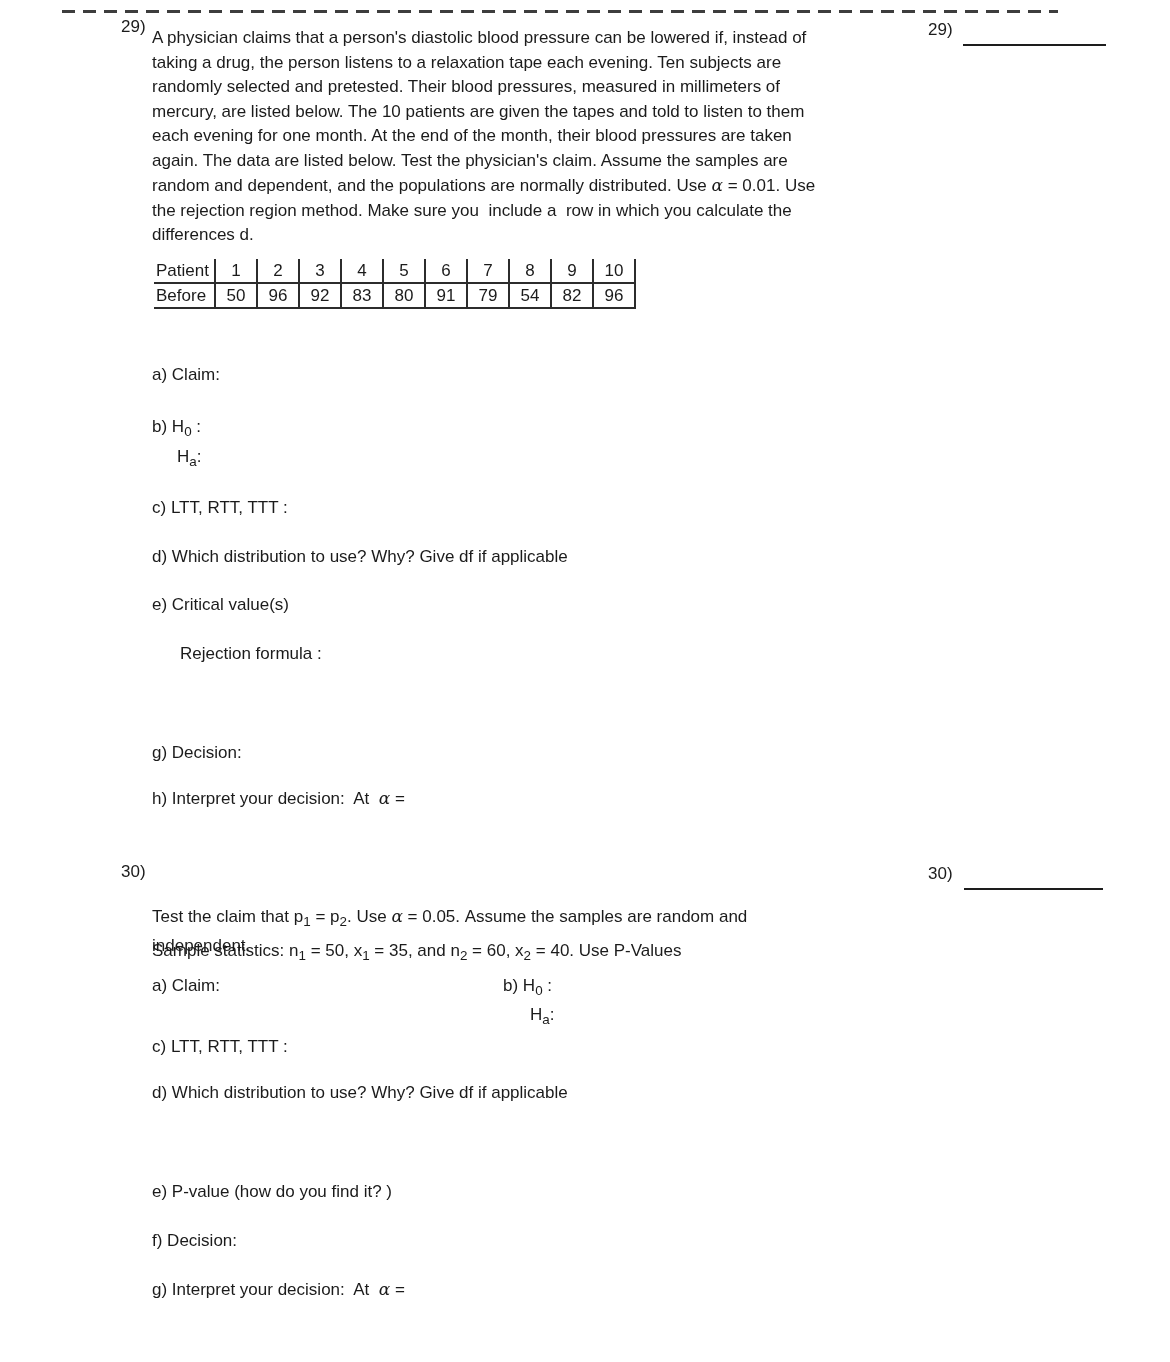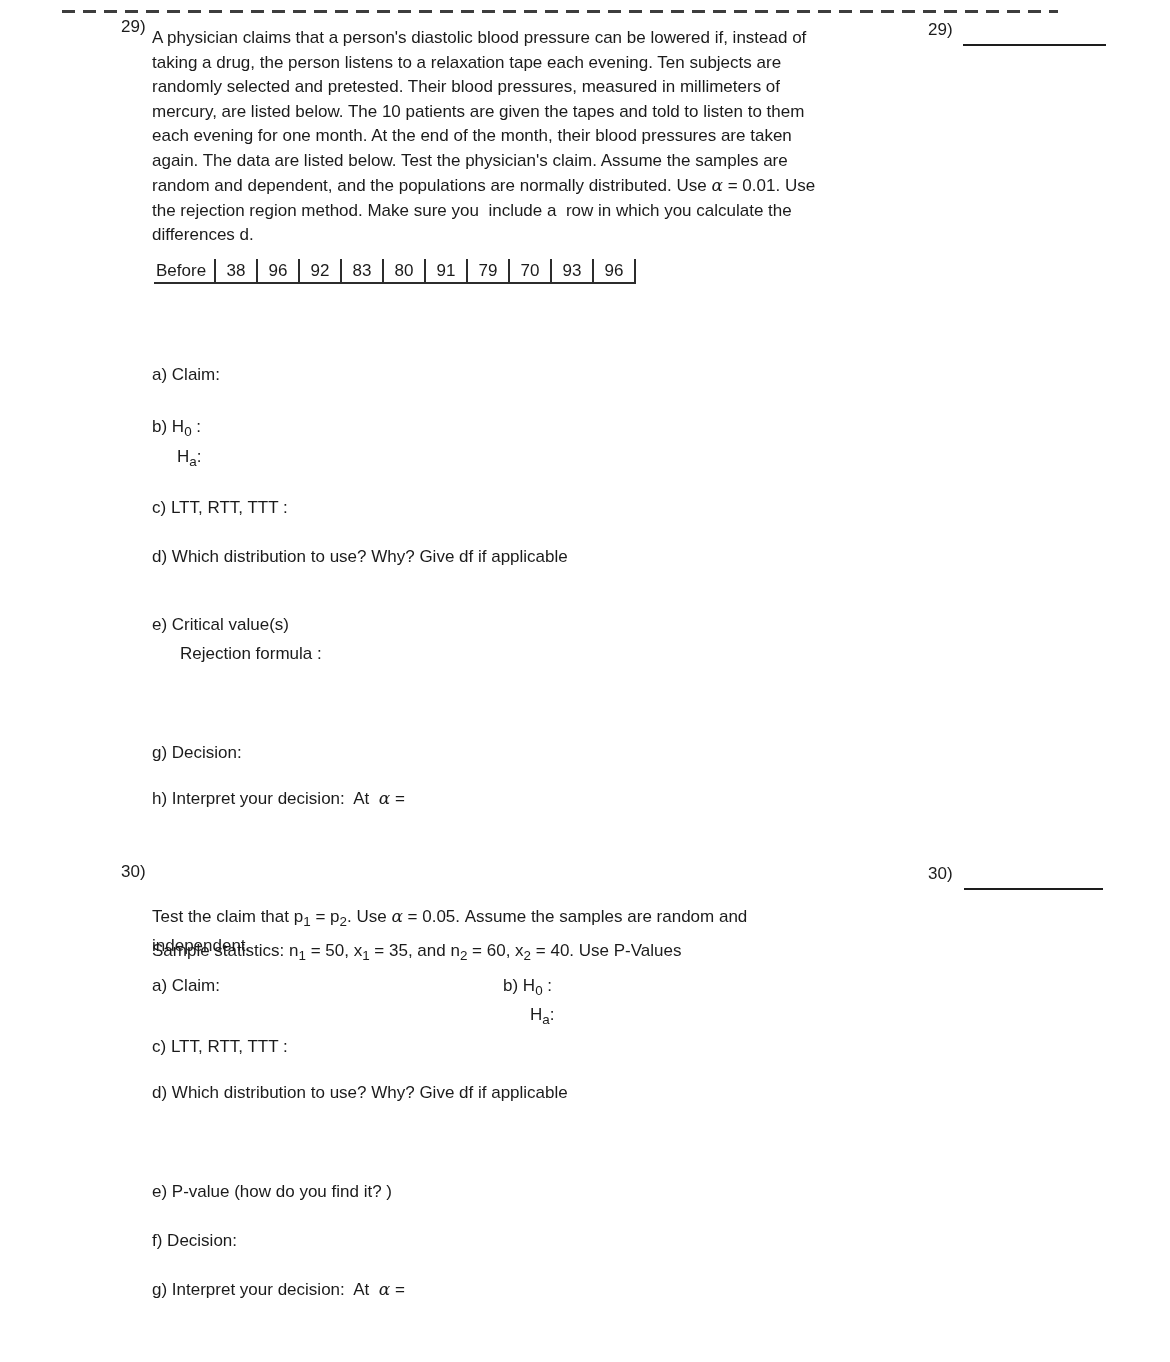--- a/index.html
+++ b/index.html
@@ -75,41 +75,54 @@
 random and dependent, and the populations are normally distributed. Use <i class="alpha">α</i> = 0.01. Use
 the rejection region method. Make sure you  include a  row in which you calculate the
 differences d.</div>
 
   <div class="qnum" style="left:928px; top:20px;">29)</div>
   <div class="ans-line" style="left:963px; top:44px; width:143px;"></div>
 
   <table class="bp-table" style="left:154px; top:259px;">
     <tbody>
         <tr class="b">
+          <td class="label">Patient</td>
+          <td>1</td>
+          <td>2</td>
+          <td>3</td>
+          <td>4</td>
+          <td>5</td>
+          <td>6</td>
+          <td>7</td>
+          <td>8</td>
+          <td>9</td>
+          <td>10</td>
+        </tr>
+        <tr class="b">
           <td class="label">Before</td>
-          <td>38</td>
+          <td>50</td>
           <td>96</td>
           <td>92</td>
           <td>83</td>
           <td>80</td>
           <td>91</td>
           <td>79</td>
-          <td>70</td>
-          <td>93</td>
+          <td>54</td>
+          <td>82</td>
           <td>96</td>
         </tr>
       </tbody>
   </table>
 
   <div class="item" style="left:152px; top:364px;">a) Claim:</div>
   <div class="item" style="left:152px; top:416px;">b) H<sub>0</sub> :</div>
   <div class="item" style="left:177px; top:446px;">H<sub>a</sub>:</div>
   <div class="item" style="left:152px; top:497px;">c) LTT, RTT, TTT :</div>
   <div class="item" style="left:152px; top:546px;">d) Which distribution to use? Why? Give df if applicable</div>
-  <div class="item" style="left:152px; top:594px;margin-top:20px;">e) Critical value(s)</div>
+  <div class="item" style="left:152px; top:594px;">e) Critical value(s)</div>
   <div class="item" style="left:180px; top:643px;">Rejection formula :</div>
   <div class="item" style="left:152px; top:742px;">g) Decision:</div>
   <div class="item" style="left:152px; top:788px;">h) Interpret your decision:  At  <i class="alpha">α</i> =</div>
 
   <div class="qnum" style="left:121px; top:862px;">30)</div>
   <div class="para para30" style="left:152px; top:858px; width:800px;">Test the claim that p<sub>1</sub> = p<sub>2</sub>. Use <i class="alpha">α</i> = 0.05. Assume the samples are random and
 independent.</div>
 
   <div class="qnum" style="left:928px; top:864px;">30)</div>
   <div class="ans-line" style="left:964px; top:888px; width:139px;"></div>

